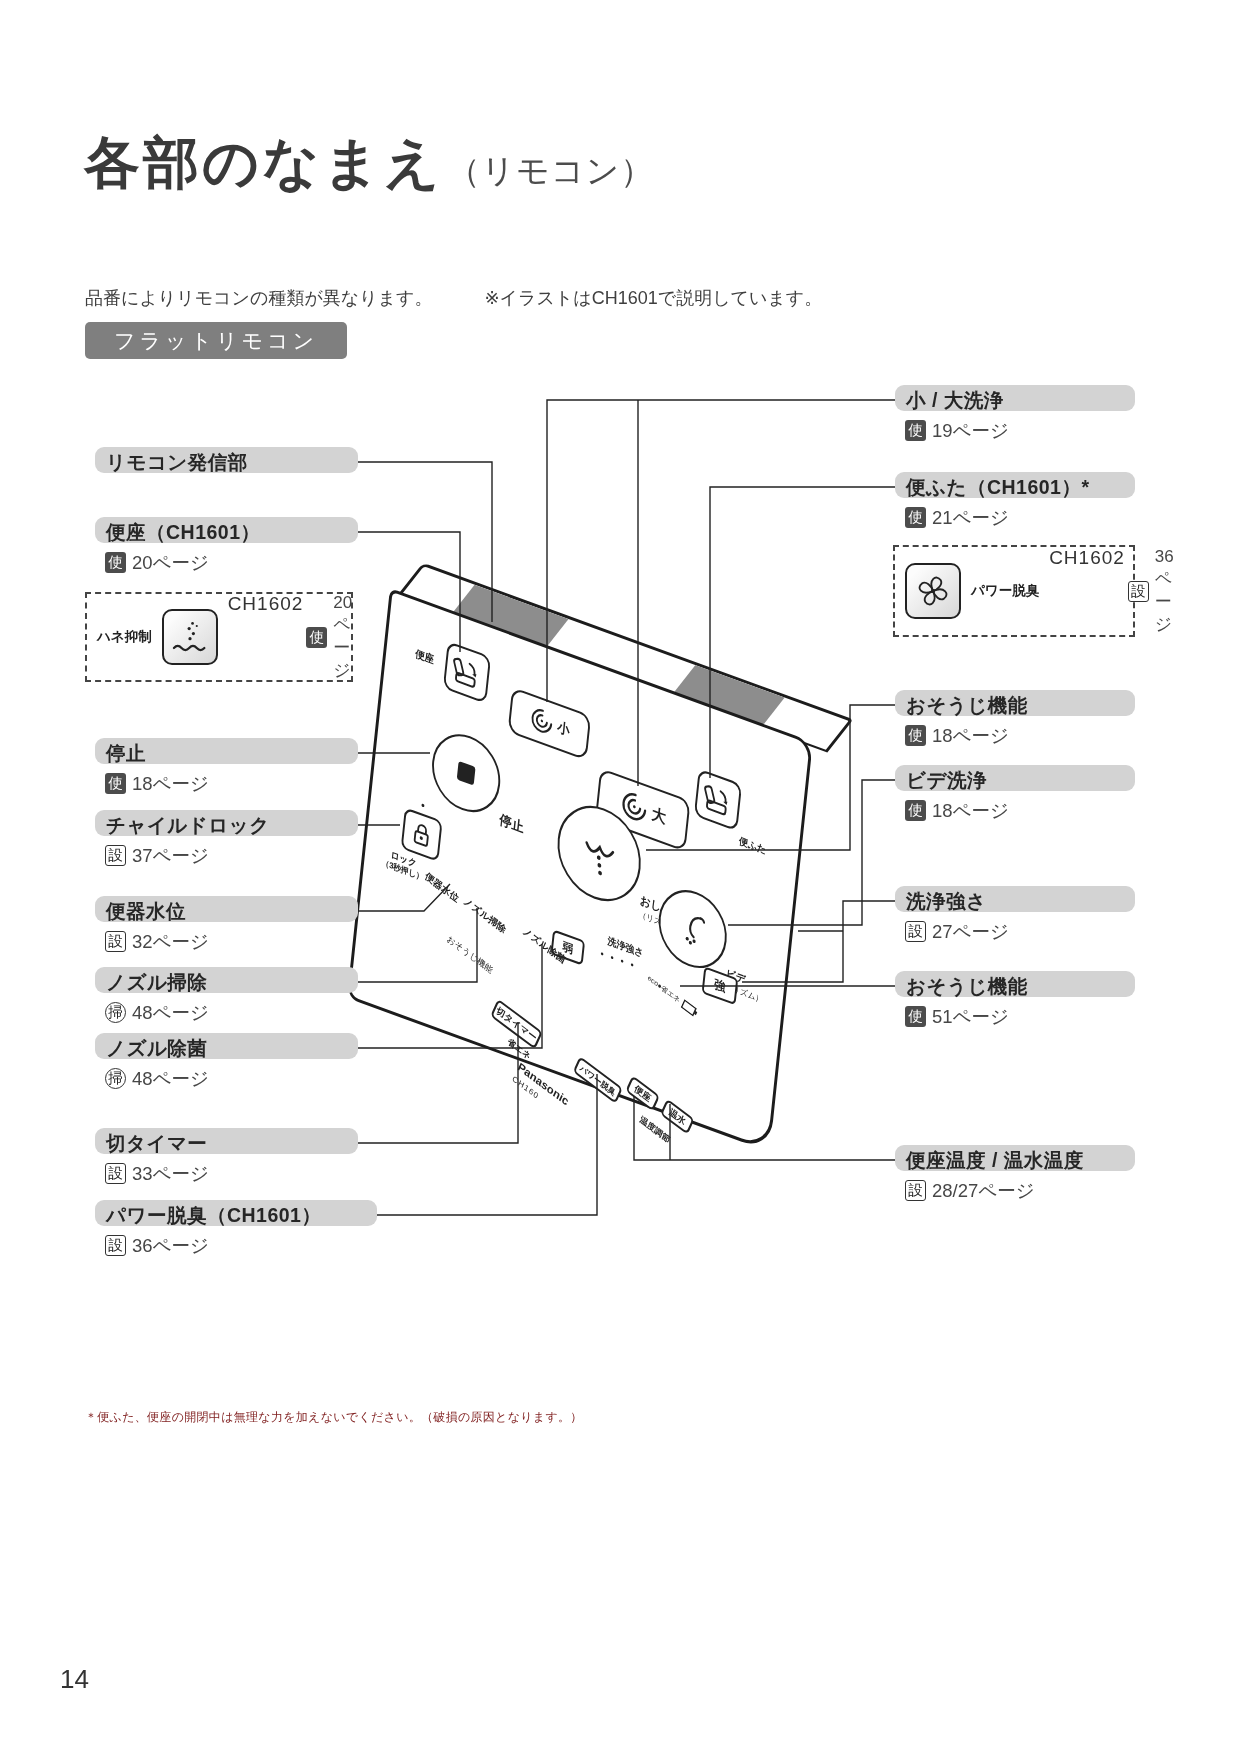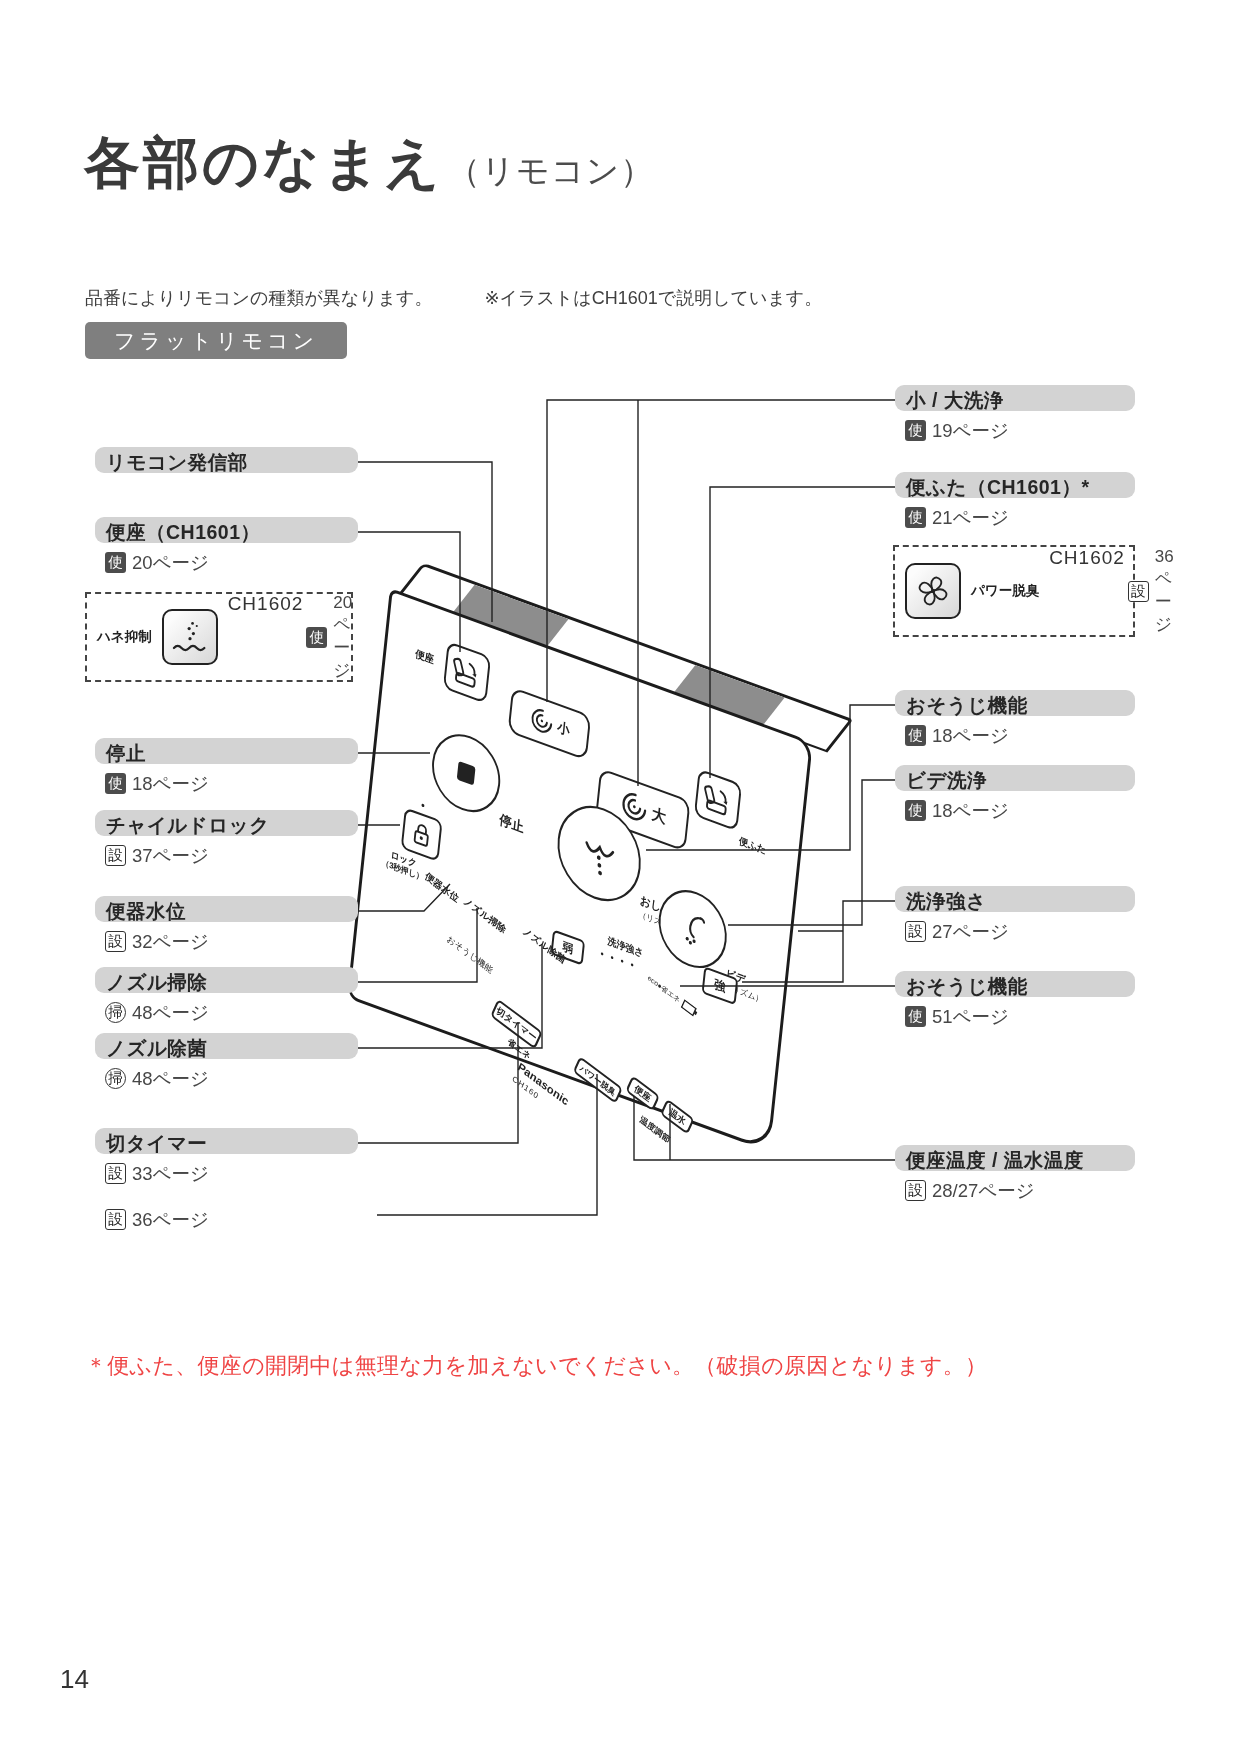--- a/index.html
+++ b/index.html
@@ -47,21 +47,21 @@
   .rc-pill{border-radius:12px}
   .rc-circle{border-radius:50%}
   .rc-btn-sm{border-width:2px;border-radius:5px;font-weight:600}
   .rc-txt{position:absolute;font-weight:600;color:#222;white-space:nowrap;line-height:1.15}
   .tilt{transform:rotate(18deg);transform-origin:0 0}
   .stop-core{width:18px;height:18px;background:#222;border-radius:3px}
   .btxt{font-weight:600;color:#222}
   
   .leads{position:absolute;left:0;top:0;z-index:2}
   
-  .footnote{left:85px;top:1329px;font-size:22px;color:#ef4444;letter-spacing:.3px;white-space:nowrap}
+  .footnote{left:85px;top:1397px;font-size:12px;color:#7f1d1d;letter-spacing:.3px;white-space:nowrap}
   .page-num{left:60px;top:1664px;font-size:26px;color:#333}
 </style>
 </head>
 <body>
 
 <div>
 
   <h1 class="abs title"><span>各部のなまえ</span><span class="paren">（リモコン）</span></h1>
 
   <p class="abs intro"><span>品番によりリモコンの種類が異なります。</span><span class="note">※イラストはCH1601で説明しています。</span></p>
@@ -169,20 +169,21 @@
 
   <div class="lbl" style="left:95px;top:1128px;width:263px">
     <div class="bar">切タイマー</div>
     <div class="ref">
         <span class="bdg bdg-set">設</span>
         <span>33ページ</span>
       </div>
   </div>
 
   <div class="lbl" style="left:95px;top:1200px;width:282px">
+    <div class="bar">パワー脱臭（CH1601）</div>
     <div class="ref">
         <span class="bdg bdg-set">設</span>
         <span>36ページ</span>
       </div>
   </div>
 
   <div class="lbl" style="left:895px;top:385px;width:240px">
     <div class="bar">小 / 大洗浄</div>
     <div class="ref">
         <span class="bdg bdg-use">使</span>

